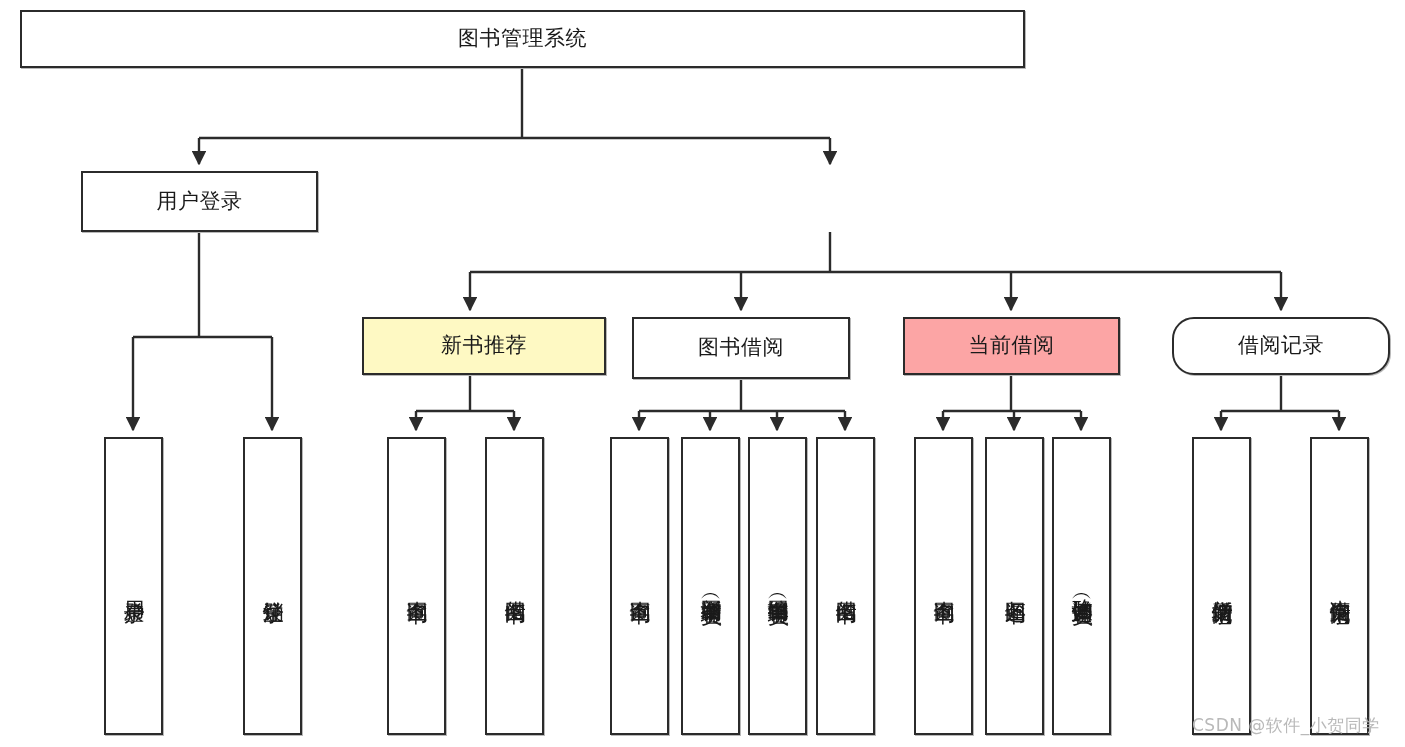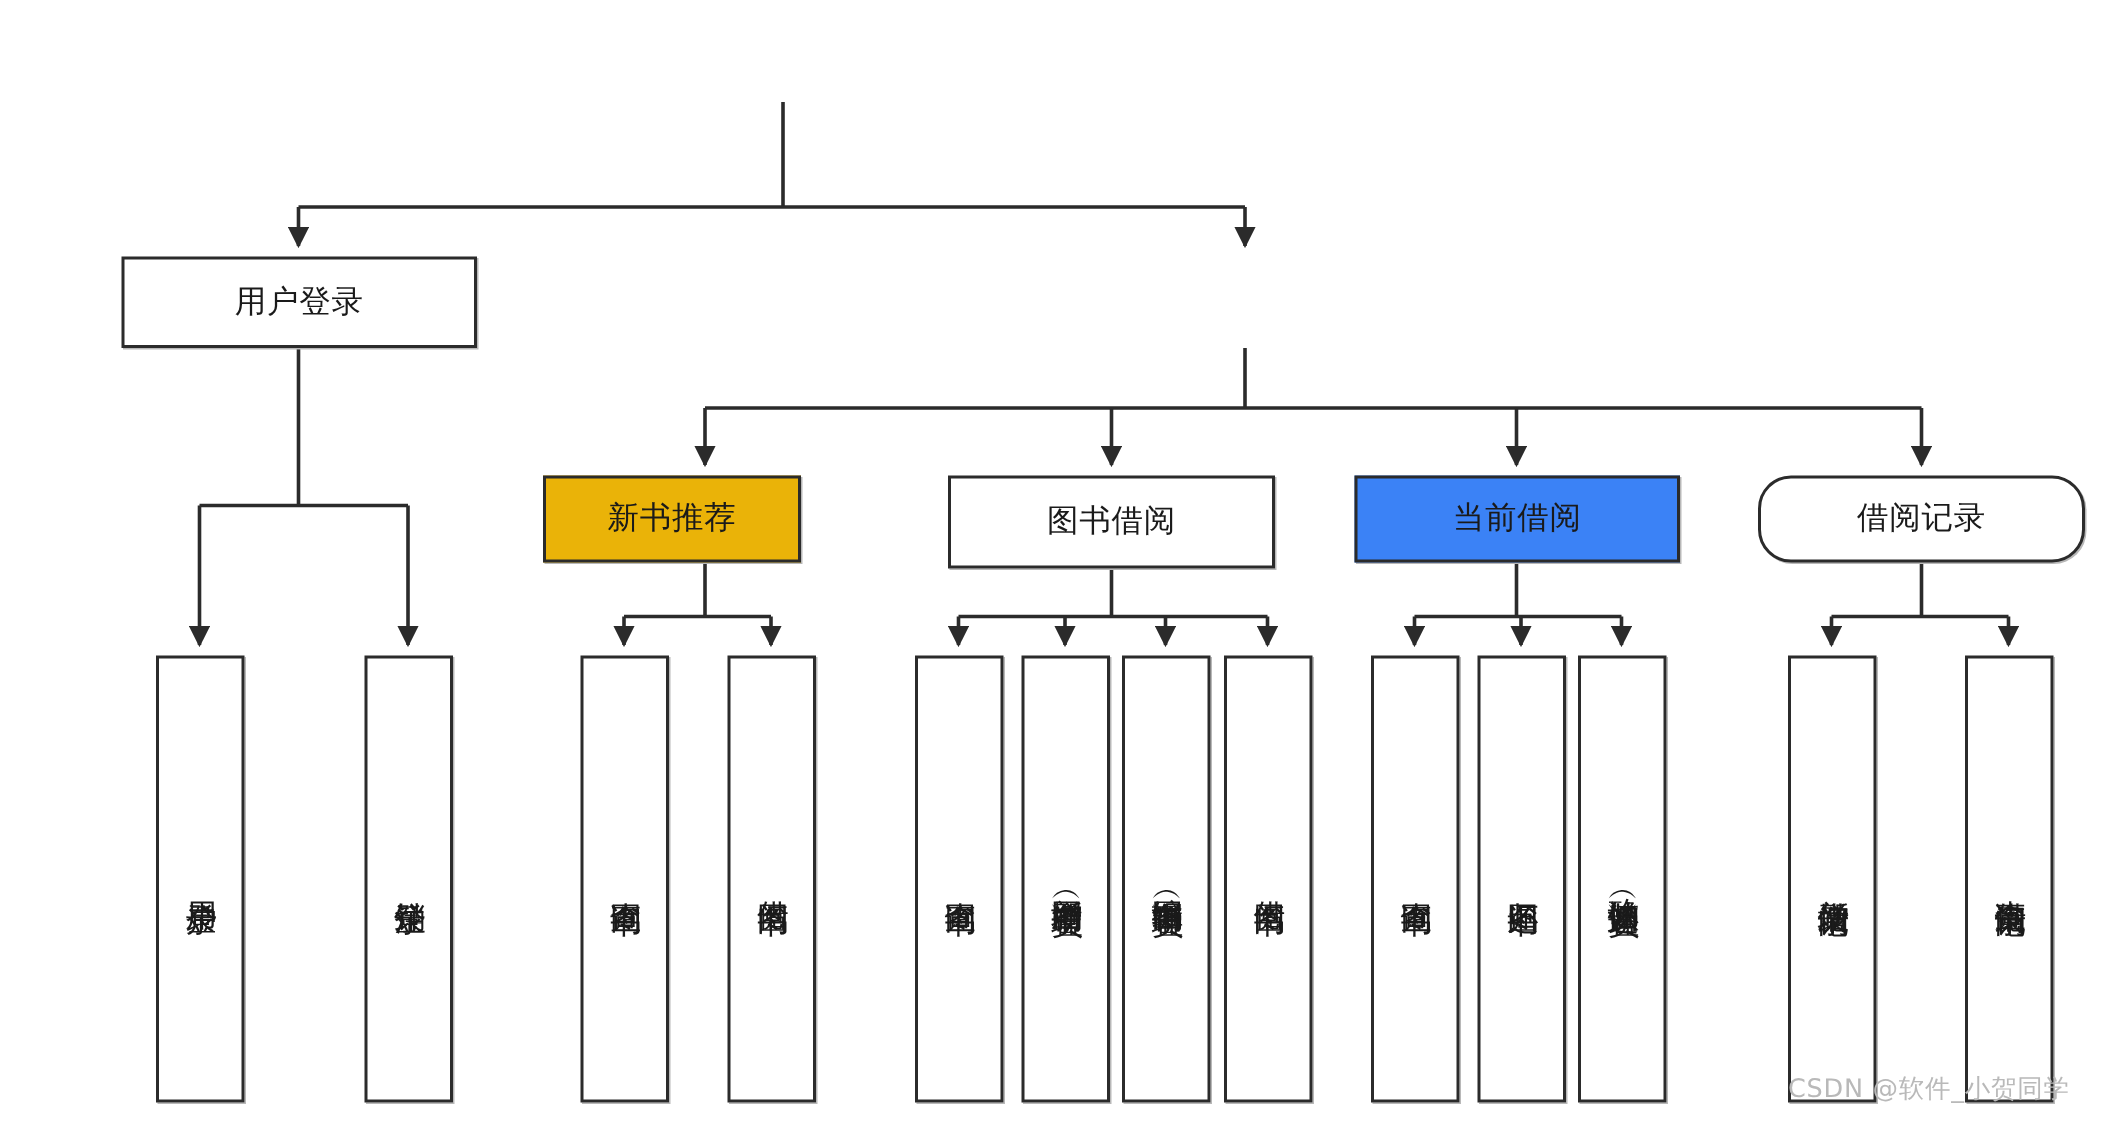--- a/index.html
+++ b/index.html
@@ -117,32 +117,35 @@
       <path d="M 1014 411 L 1014 430" marker-end="url(#arrow)"></path>
       <path d="M 1081 411 L 1081 430" marker-end="url(#arrow)"></path>
 
       <path d="M 1281 375 L 1281 411"></path>
       <path d="M 1221 411 L 1339 411"></path>
       <path d="M 1221 411 L 1221 430" marker-end="url(#arrow)"></path>
       <path d="M 1339 411 L 1339 430" marker-end="url(#arrow)"></path>
     </g>
   </svg>
 
+  <div class="node h" style="left: 20px; top: 10px; width: 1005px; height: 58px; border-color: rgb(43, 43, 43); background: rgb(255, 255, 255); color: rgb(26, 26, 26);">
+    <span class="label">图书管理系统</span>
+  </div>
 
   <div class="node h" style="left: 81px; top: 171px; width: 237px; height: 61px; border-color: rgb(43, 43, 43); background: rgb(255, 255, 255); color: rgb(26, 26, 26);">
     <span class="label">用户登录</span>
   </div>
 
-  <div class="node h" style="left: 362px; top: 317px; width: 172px; height: 58px; border-color: rgb(43, 43, 43); background: #eab308; color: rgb(26, 26, 26);">
+  <div class="node h" style="left: 362px; top: 317px; width: 244px; height: 58px; border-color: rgb(43, 43, 43); background: #fef9c3; color: rgb(26, 26, 26);">
     <span class="label">新书推荐</span>
   </div>
   <div class="node h" style="left: 632px; top: 317px; width: 218px; height: 62px; border-color: rgb(43, 43, 43); background: rgb(255, 255, 255); color: rgb(26, 26, 26);">
     <span class="label">图书借阅</span>
   </div>
-  <div class="node h" style="left: 903px; top: 317px; width: 217px; height: 58px; border-color: rgb(43, 43, 43); background: #3b82f6; color: rgb(26, 26, 26);">
+  <div class="node h" style="left: 903px; top: 317px; width: 217px; height: 58px; border-color: rgb(43, 43, 43); background: #fca5a5; color: rgb(26, 26, 26);">
     <span class="label">当前借阅</span>
   </div>
   <div class="node h" style="left: 1172px; top: 317px; width: 218px; height: 58px; border-color: rgb(43, 43, 43); background: rgb(255, 255, 255); color: rgb(26, 26, 26); border-radius: 22px;">
     <span class="label">借阅记录</span>
   </div>
 
   <div class="node v" style="left: 104px; top: 437px; width: 59px; height: 298px; border-color: rgb(43, 43, 43); background: rgb(255, 255, 255); color: rgb(26, 26, 26);">
     <span class="label">用户登录</span>
   </div>
   <div class="node v" style="left: 243px; top: 437px; width: 59px; height: 298px; border-color: rgb(43, 43, 43); background: rgb(255, 255, 255); color: rgb(26, 26, 26);">

